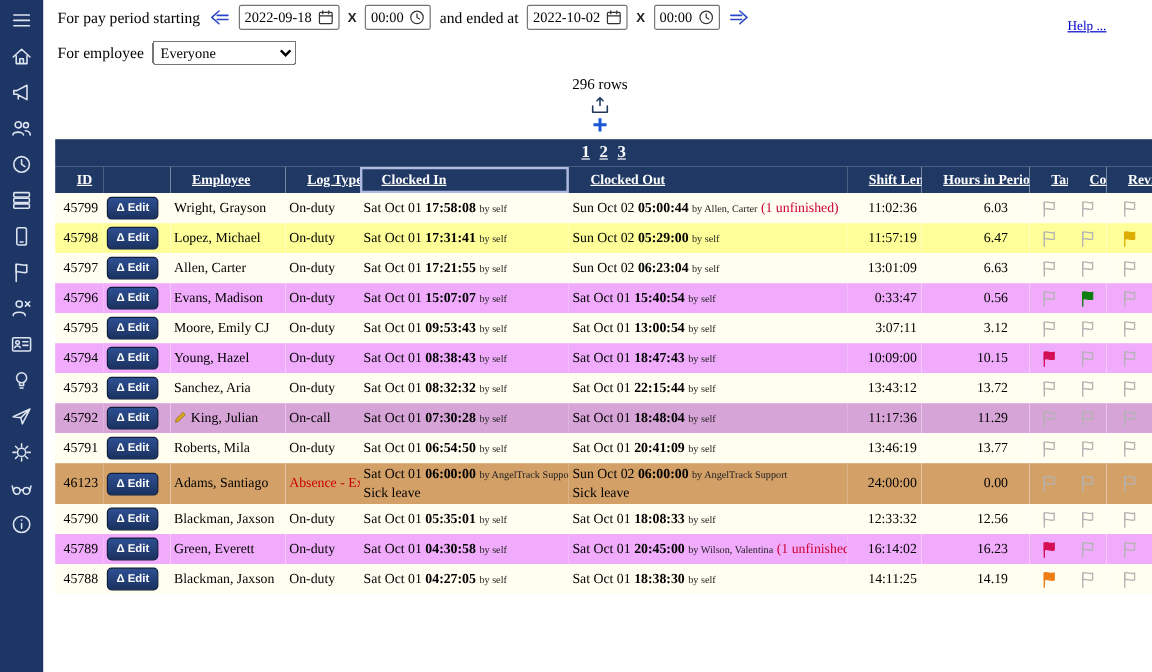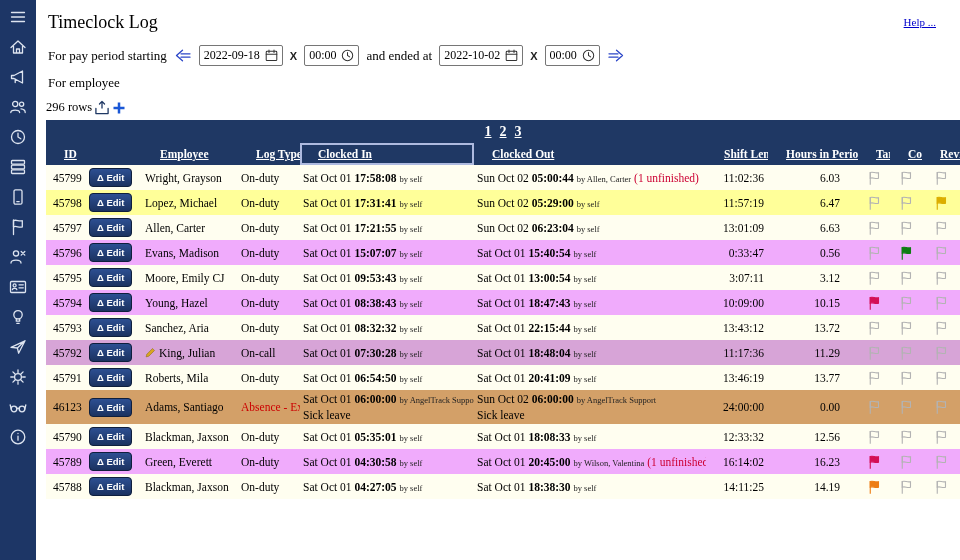--- a/index.html
+++ b/index.html
@@ -5,29 +5,29 @@
   html,body{margin:0;padding:0;background:#fff;}
   .page{width:960px;height:560px;display:flex;overflow:hidden;font-family:"Liberation Serif",serif;color:#000;}
   a{color:var(--link_blue);}
   
   .sidebar{width:36px;flex:none;background:var(--sidebar_navy);display:flex;flex-direction:column;align-items:center;padding-top:7px;gap:11px;}
   .side-icon{width:20px;height:19px;display:flex;align-items:center;justify-content:center;cursor:pointer;}
   .side-icon svg{stroke:#dde4f0;fill:none;stroke-width:1.3;stroke-linecap:round;stroke-linejoin:round;}
   
   .main{flex:1;min-width:0;position:relative;padding:4px 4px 0 10px;box-sizing:border-box;}
   .page-title{font-size:18px;font-weight:normal;margin:8px 0 12px 2px;}
-  .help-link{position:absolute;top:16px;right:24px;font-size:11px;}
+  .help-link{position:absolute;top:16px;right:38px;font-size:11px;}
   .controls{display:flex;align-items:center;gap:7px;font-size:13px;margin:0 0 9px 2px;}
   .inputbox{display:inline-flex;align-items:center;gap:5px;border:1px solid #767676;border-radius:2px;background:#fff;padding:2px 4px;font-size:12px;cursor:text;}
   .inputbox svg{stroke:#333;fill:none;stroke-width:1.1;stroke-linecap:round;flex:none;}
   .xsep{font-family:"Liberation Sans",sans-serif;font-size:11px;font-weight:bold;color:#222;cursor:pointer;}
   .arrow{cursor:pointer;display:inline-flex;}
   .arrow svg{stroke:#2b46c8;fill:none;stroke-width:1.3;stroke-linecap:round;stroke-linejoin:round;}
   .employee-select{font-family:"Liberation Serif",serif;font-size:12px;min-width:120px;padding:1px 2px;}
-  .rowsinfo{display:flex;justify-content:flex-start;align-items:center;gap:2px;font-size:12.5px;margin:0 2px 5px 0;}
+  .rowsinfo{display:flex;justify-content:flex-start;align-items:center;gap:2px;font-size:12.5px;margin:0 2px 5px 0;flex-direction:column;}
   .tool{display:inline-flex;cursor:pointer;}
   .tool.tray svg{stroke:var(--navy);fill:none;stroke-width:1.4;stroke-linecap:round;stroke-linejoin:round;}
   .tool.plus svg{stroke:#1a57d6;fill:none;stroke-width:2.5;}
   
   table.grid{border-collapse:collapse;table-layout:fixed;width:914px;}
   thead th{background:var(--navy);color:#fff;}
   tr.pag th{padding:4px 0 3px;font-size:14px;margin-top:26px;}
   tr.pag a{color:#fff;font-weight:bold;margin:0 4px;}
   tr.cols th{font-size:11.5px;padding:5px 18px;text-align:left;white-space:nowrap;overflow:hidden;}
   tr.cols th a{color:#fff;font-weight:bold;}
@@ -220,21 +220,20 @@
         </div>
         <div class="side-icon">
           <svg width="18" height="18" viewBox="0 0 18 18">
             <use href="#i-info"></use>
           </svg>
         </div>
       </div>
   </aside>
 
   <main class="main">
-    <h1 class="page-title">Timeclock Log</h1>
     <a class="help-link" href="#">Help ...</a>
 
     <div class="controls">
       <span>For pay period starting</span>
       <span class="arrow">
           <svg width="18" height="13">
             <use href="#i-arrowL"></use>
           </svg>
         </span>
       <span class="inputbox">
@@ -266,20 +265,23 @@
         </span>
       <span class="arrow">
           <svg width="18" height="13">
             <use href="#i-arrowR"></use>
           </svg>
         </span>
     </div>
 
     <div class="controls">
       <span>For employee</span>
+      <select class="employee-select">
+        <option>Everyone</option>
+      </select>
     </div>
 
     <div class="rowsinfo">
       <span>296 rows</span>
       <span class="tool tray">
           <svg width="16" height="15" viewBox="0 0 17 16">
             <use href="#i-tray"></use>
           </svg>
         </span>
       <span class="tool plus">

